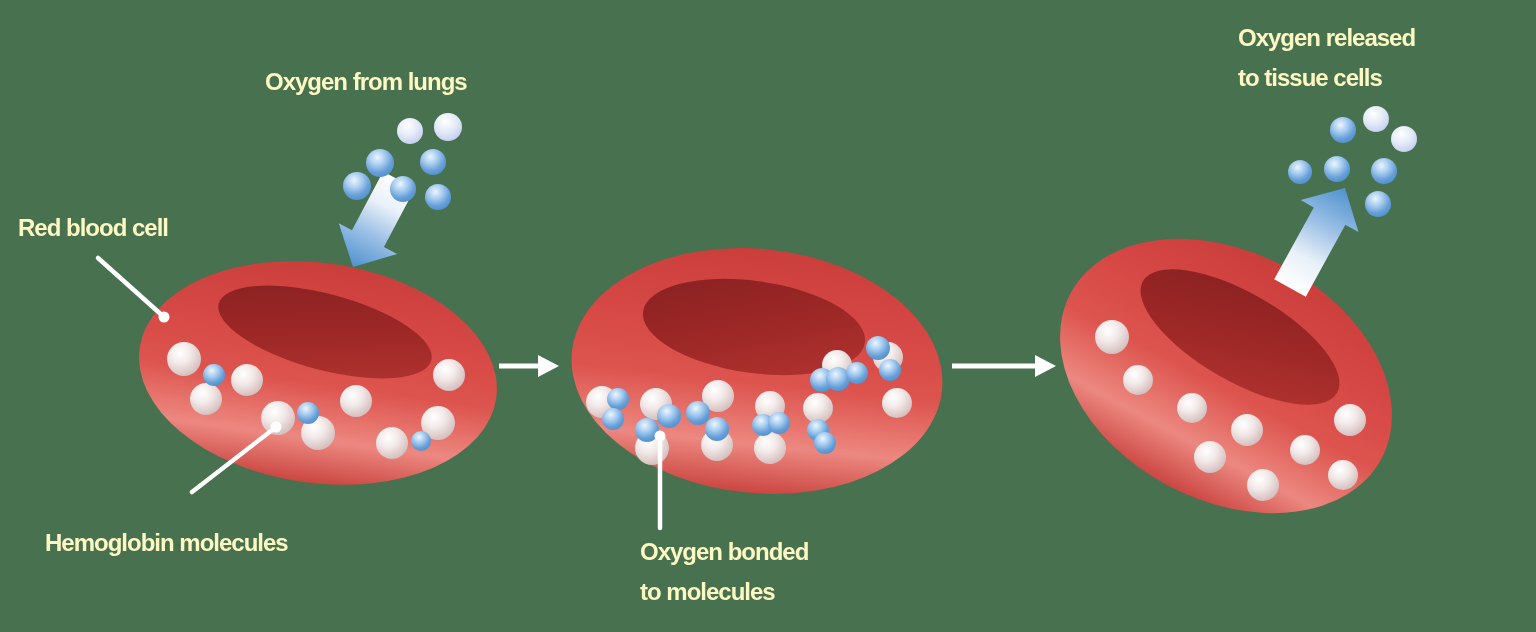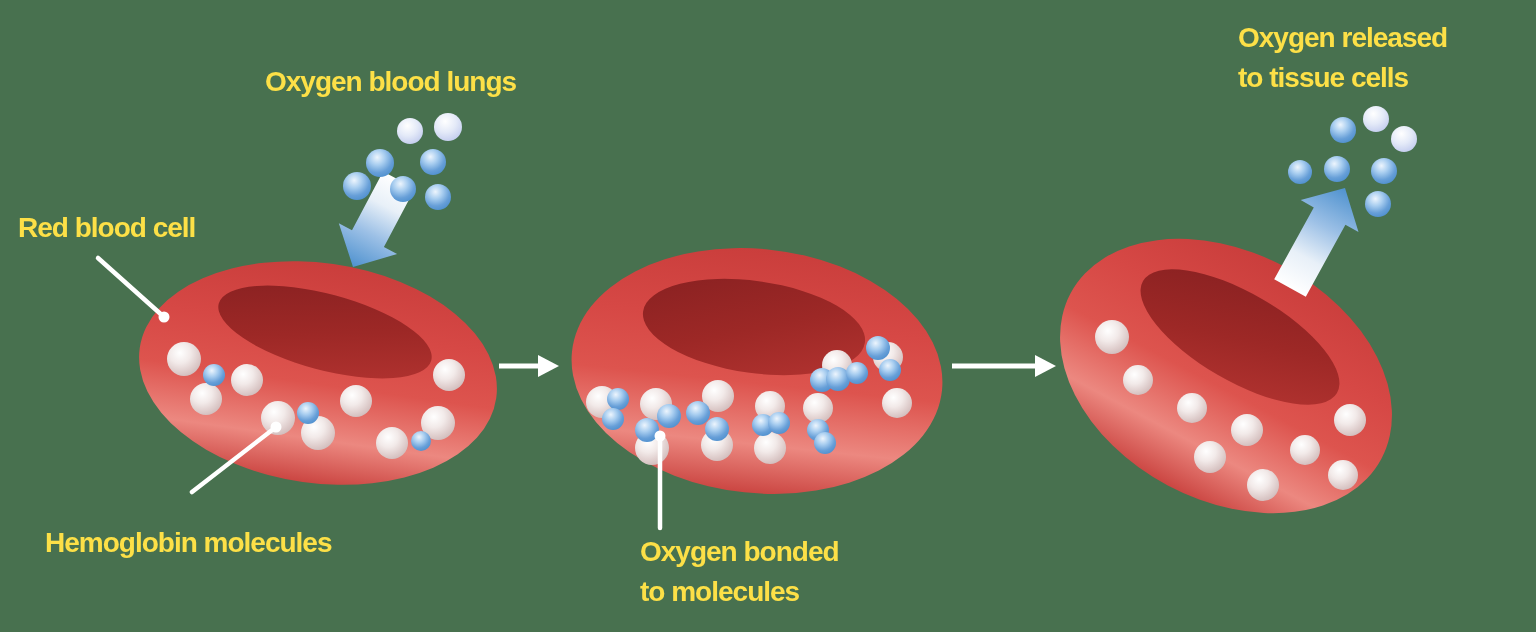--- a/index.html
+++ b/index.html
@@ -1,19 +1,19 @@
 <!DOCTYPE html>
 <html><head>
 <meta charset="utf-8">
 <style>
   html,body{margin:0;padding:0;background:#48714F;}
   #canvas{position:relative;width:1536px;height:632px;background:#48714F;overflow:hidden;
           font-family:"Liberation Sans",sans-serif;}
   #scene{position:absolute;left:0;top:0;}
-  .label{position:absolute;color:#fde047;font-weight:bold;font-size:28px;letter-spacing:-1px;
+  .label{position:absolute;color:#fef9c3;font-weight:bold;font-size:24px;letter-spacing:-1px;
          line-height:40px;white-space:nowrap;}
   #lbl-lungs{left:265px;top:62px;}
   #lbl-rbc{left:18px;top:208px;}
   #lbl-hb{left:45px;top:495px;margin-top:28px;}
   #lbl-bonded{left:592px;top:532px;margin-left:48px;}
   #lbl-released{left:1238px;top:18px;}
   .ln{display:block;}
 </style>
 </head>
 <body style="background: rgb(72, 113, 79);">
@@ -146,21 +146,21 @@
         <circle cx="276" cy="427" r="5.5" fill="#FFFFFF"></circle>
         <line x1="660" y1="528" x2="660" y2="436" stroke="#FFFFFF" stroke-width="4.5" stroke-linecap="round"></line>
         <circle cx="660" cy="436" r="5.5" fill="#FFFFFF"></circle>
         <line x1="499" y1="366" x2="543" y2="366" stroke="#FFFFFF" stroke-width="5"></line>
         <polygon points="538,355 559,366 538,377" fill="#FFFFFF"></polygon>
         <line x1="952" y1="366" x2="1040" y2="366" stroke="#FFFFFF" stroke-width="5"></line>
         <polygon points="1035,355 1056,366 1035,377" fill="#FFFFFF"></polygon>
       </g>
   </svg>
 
-  <div class="label" id="lbl-lungs">Oxygen blood lungs</div>
+  <div class="label" id="lbl-lungs">Oxygen from lungs</div>
 
   <div class="label" id="lbl-rbc">Red blood cell</div>
 
   <div class="label" id="lbl-hb">Hemoglobin molecules</div>
 
   <div class="label" id="lbl-bonded">
     <span class="ln">Oxygen bonded</span>
     <span class="ln">to molecules</span>
   </div>
 

